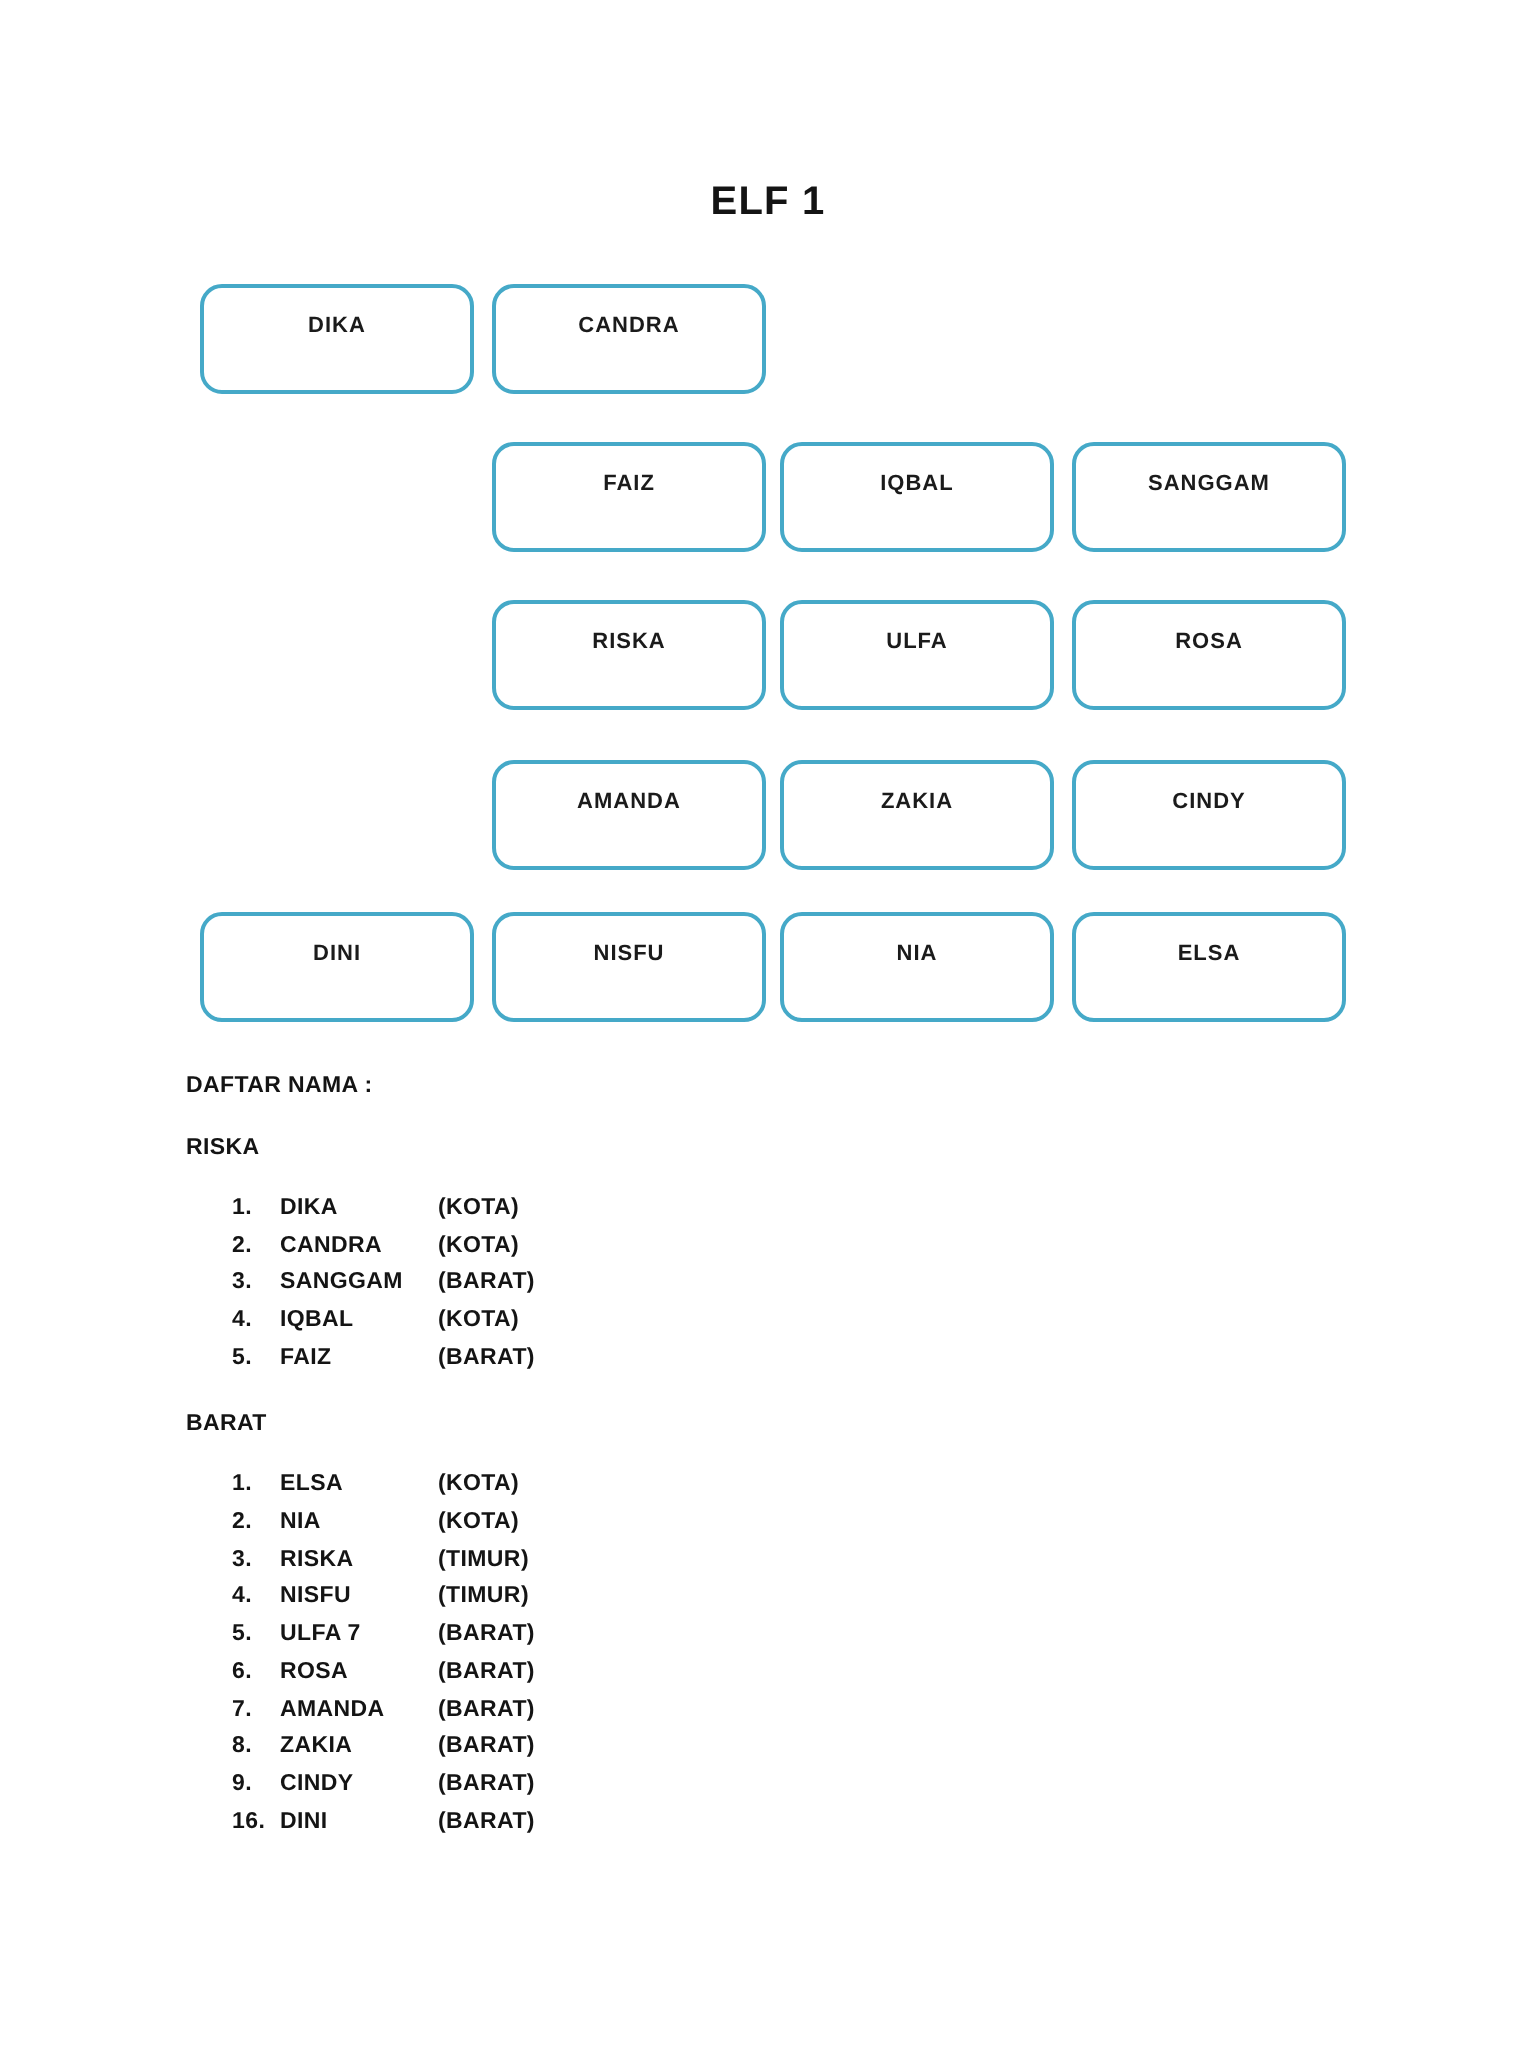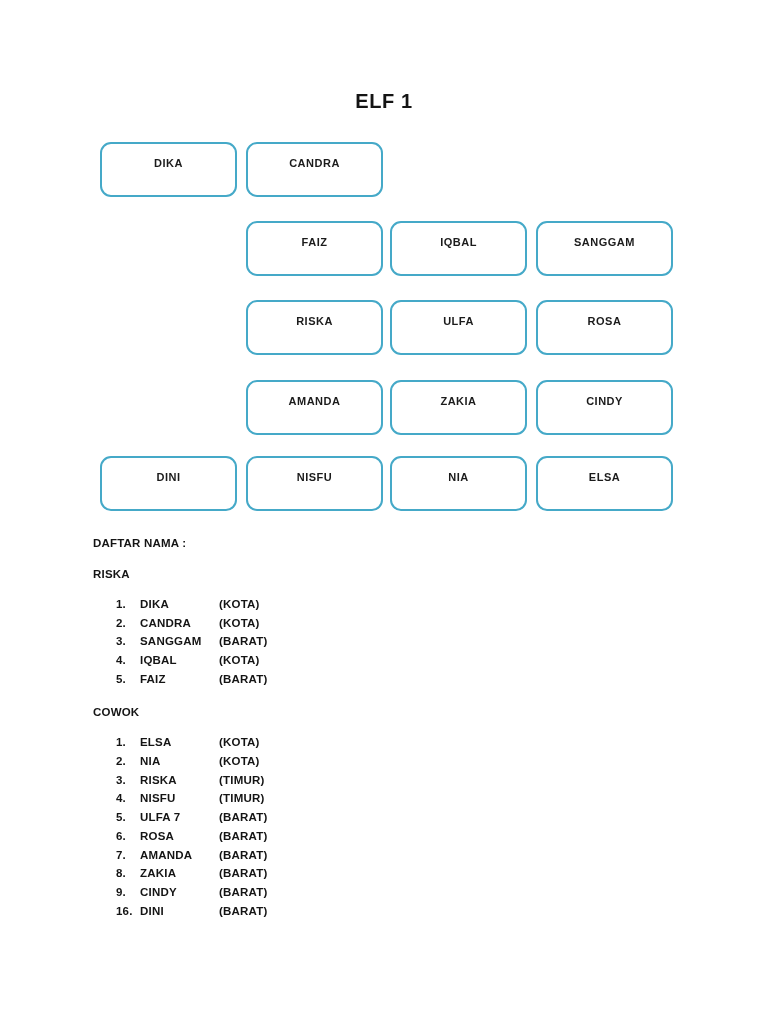--- a/index.html
+++ b/index.html
@@ -110,21 +110,21 @@
       <span class="no">4.</span>
       <span class="nm">IQBAL</span>
       <span class="lc">(KOTA)</span>
     </div>
   <div class="lrow" style="top:673px">
       <span class="no">5.</span>
       <span class="nm">FAIZ</span>
       <span class="lc">(BARAT)</span>
     </div>
 
-  <div class="lhead" style="top:706px">COWOK</div>
+  <div class="lhead" style="top:706px">BARAT</div>
 
   <div class="lrow" style="top:736px">
       <span class="no">1.</span>
       <span class="nm">ELSA</span>
       <span class="lc">(KOTA)</span>
     </div>
   <div class="lrow" style="top:755px">
       <span class="no">2.</span>
       <span class="nm">NIA</span>
       <span class="lc">(KOTA)</span>

